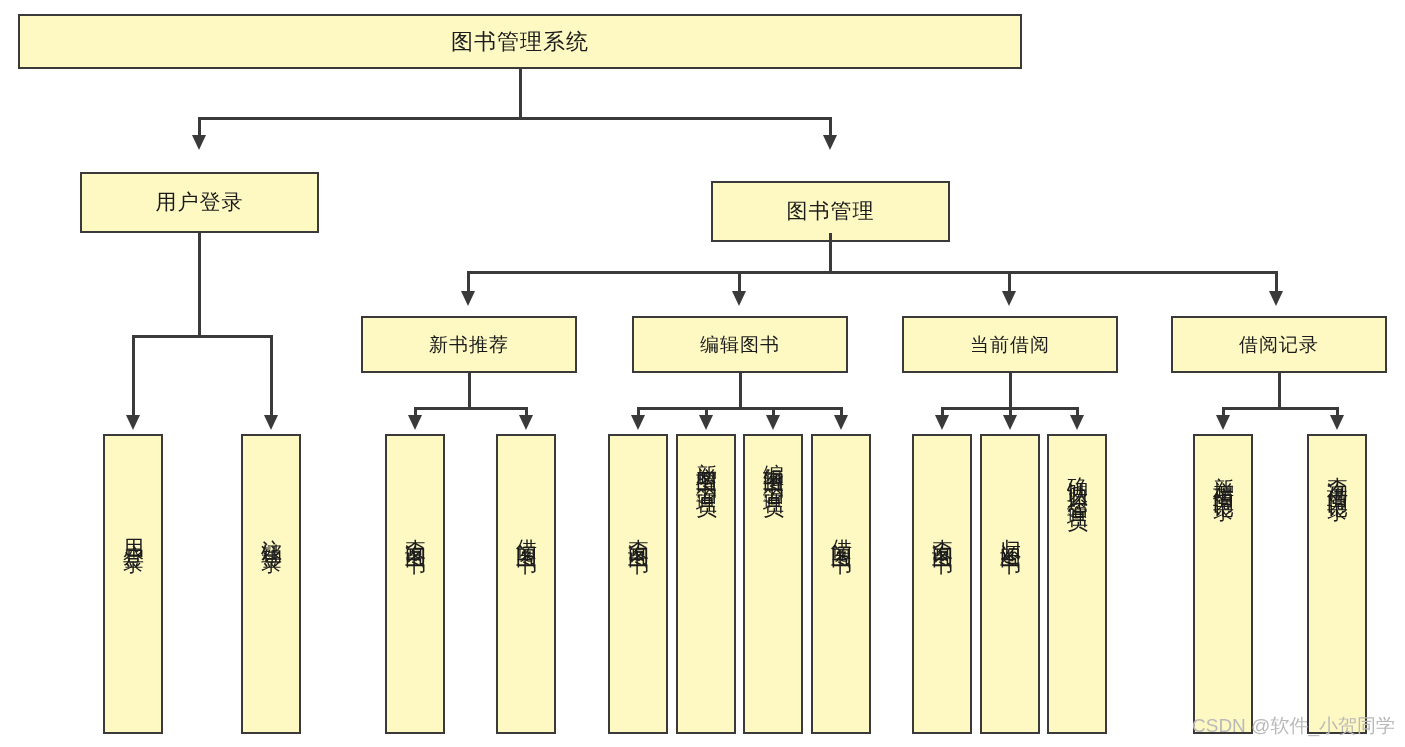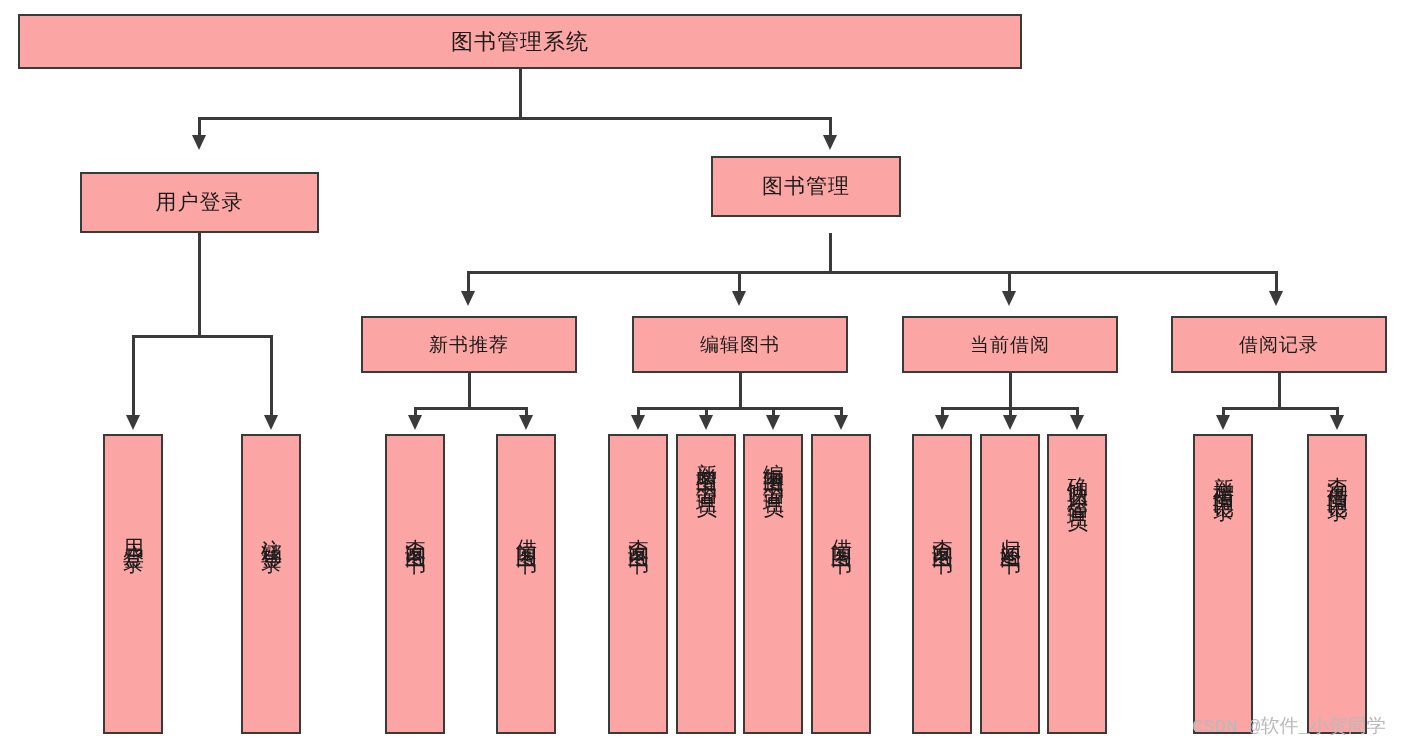--- a/index.html
+++ b/index.html
@@ -12,21 +12,21 @@
     position:relative;
     width:1405px;
     height:747px;
     background:#ffffff;
     overflow:hidden;
   }
   
   .node{
     position:absolute;
     box-sizing:border-box;
-    background:#fca5a5;
+    background:#fef9c3;
     border:2.5px solid #3a3a3a;
     display:flex;
     align-items:center;
     justify-content:center;
     text-align:right;
   }
   .node .lbl{
     font-size:19px;
     line-height:1.15;
     color:#1b1b1b;
@@ -93,21 +93,21 @@
   <div class="conn v" style="left:198px; top:117px; width:2.5px; height:22px;"></div>
   <div class="arrow" style="left:192px; top:135px;"></div>
 
   <div class="conn v" style="left:829px; top:117px; width:2.5px; height:22px;"></div>
   <div class="arrow" style="left:823px; top:135px;"></div>
 
   <div class="node lvl2" style="left:80px; top:172px; width:239px; height:61px;">
     <span class="lbl">用户登录</span>
   </div>
 
-  <div class="node lvl2" style="left:711px; top:156px; width:190px; height:61px;">
+  <div class="node lvl2" style="left:711px; top:181px; width:239px; height:61px;">
     <span class="lbl">图书管理</span>
   </div>
 
   <div class="conn v" style="left:198px; top:233px; width:2.5px; height:104px;"></div>
   <div class="conn h" style="left:132px; top:335px; width:140px; height:2.5px;"></div>
   <div class="conn v" style="left:132px; top:335px; width:2.5px; height:84px;"></div>
   <div class="arrow" style="left:126px; top:415px;"></div>
   <div class="conn v" style="left:270px; top:335px; width:2.5px; height:84px;"></div>
   <div class="arrow" style="left:264px; top:415px;"></div>
 
@@ -210,15 +210,15 @@
     <span class="lbl">确认归还（管理员）</span>
   </div>
 
   <div class="node leaf tall2" style="left:1193px; top:434px; width:60px; height:300px;">
     <span class="lbl">新增借阅记录</span>
   </div>
   <div class="node leaf tall2" style="left:1307px; top:434px; width:60px; height:300px;">
     <span class="lbl">查询借阅记录</span>
   </div>
 
-  <div id="watermark" style="left:1192px; top:713px;font-family:Liberation Mono, monospace;">CSDN @软件_小贺同学</div>
+  <div id="watermark" style="left:1192px; top:713px;">CSDN @软件_小贺同学</div>
 
 </div>
 
 </body></html>

